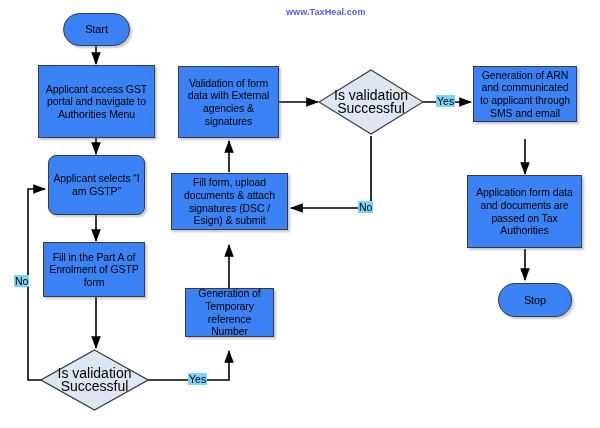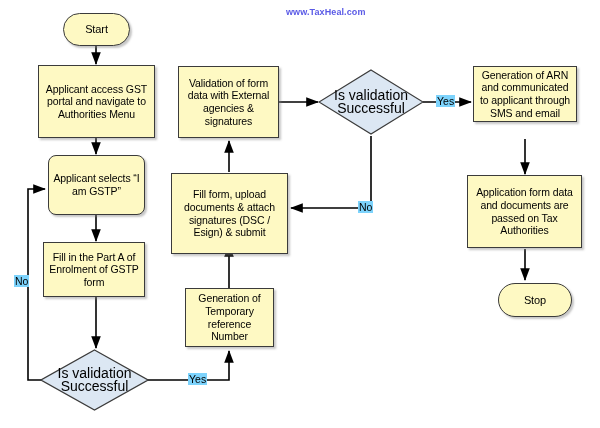--- a/index.html
+++ b/index.html
@@ -28,21 +28,21 @@
     height: 428px;
   }
   .node {
     position: absolute;
     box-sizing: border-box;
     display: flex;
     align-items: center;
     justify-content: center;
     text-align: center;
     color: #000000;
-    background: #fef9c3;
+    background: #3b82f6;
     border: 1px solid #3b3b3b;
     font-size: 10.5px;
     line-height: 12.6px;
     letter-spacing: -0.1px;
     box-shadow: 2px 2px 2px rgba(130,130,130,0.45);
     z-index: 2;
   }
   .node span {
     display: block;
     padding: 0 3px;
@@ -154,25 +154,25 @@
     <span>Fill in the Part A of Enrolment of GSTP form</span>
   </div>
 
   <div class="decision" style="left:40px; top:349px; width:109px; height:62px;">
     <svg width="109" height="62" viewBox="0 0 109 62" xmlns="http://www.w3.org/2000/svg">
       <polygon points="54.5,1 108,31 54.5,61 1,31" fill="#dce7f3" stroke="#3b3b3b" stroke-width="1.2"></polygon>
     </svg>
     <span>Is validation Successful</span>
   </div>
 
-  <div class="node" style="left:185px; top:288px; width:89px; height:59px;">
+  <div class="node" style="left:185px; top:288px; width:89px; height:49px;">
     <span>Generation of Temporary reference Number</span>
   </div>
 
-  <div class="node" style="left:171px; top:173px; width:117px; height:81px;">
+  <div class="node" style="left:171px; top:173px; width:117px; height:57px;">
     <span>Fill form, upload documents &amp; attach signatures (DSC / Esign) &amp; submit</span>
   </div>
 
   <div class="node" style="left:178px; top:66px; width:101px; height:72px;">
     <span>Validation of form data with External agencies &amp; signatures</span>
   </div>
 
   <div class="decision" style="left:318px; top:69px; width:106px; height:66px;">
     <svg width="106" height="66" viewBox="0 0 106 66" xmlns="http://www.w3.org/2000/svg">
       <polygon points="53,1 105,33 53,65 1,33" fill="#dce7f3" stroke="#3b3b3b" stroke-width="1.2"></polygon>

